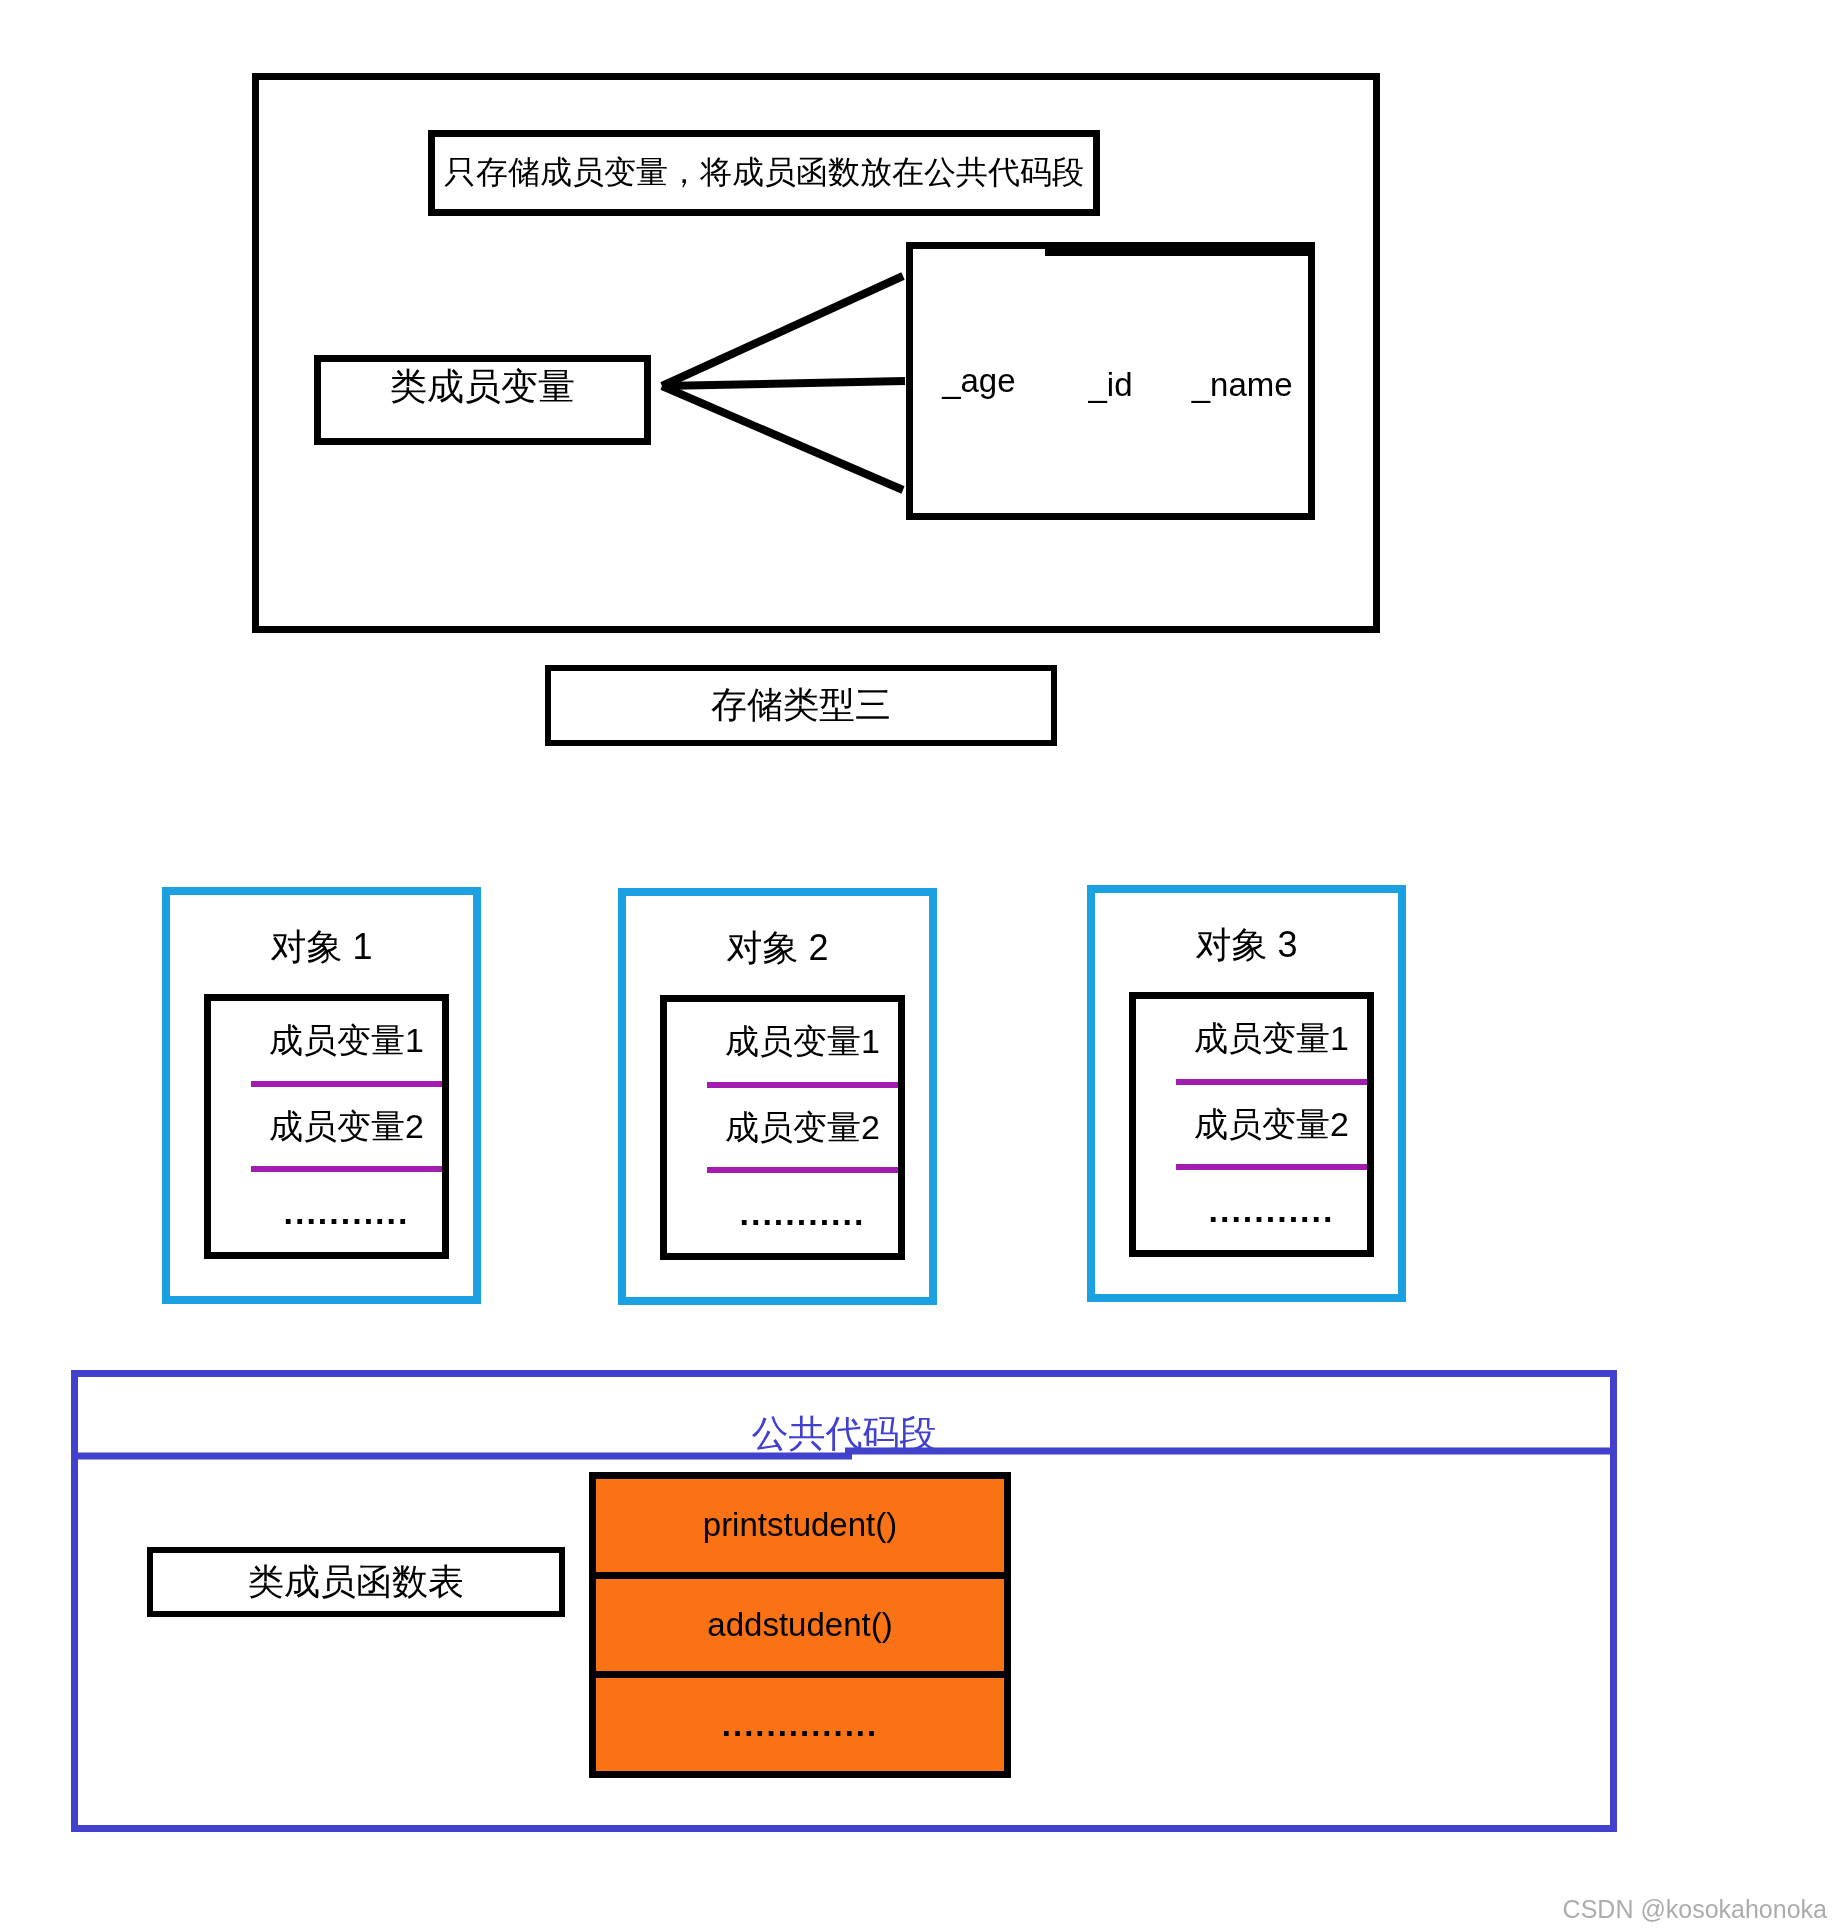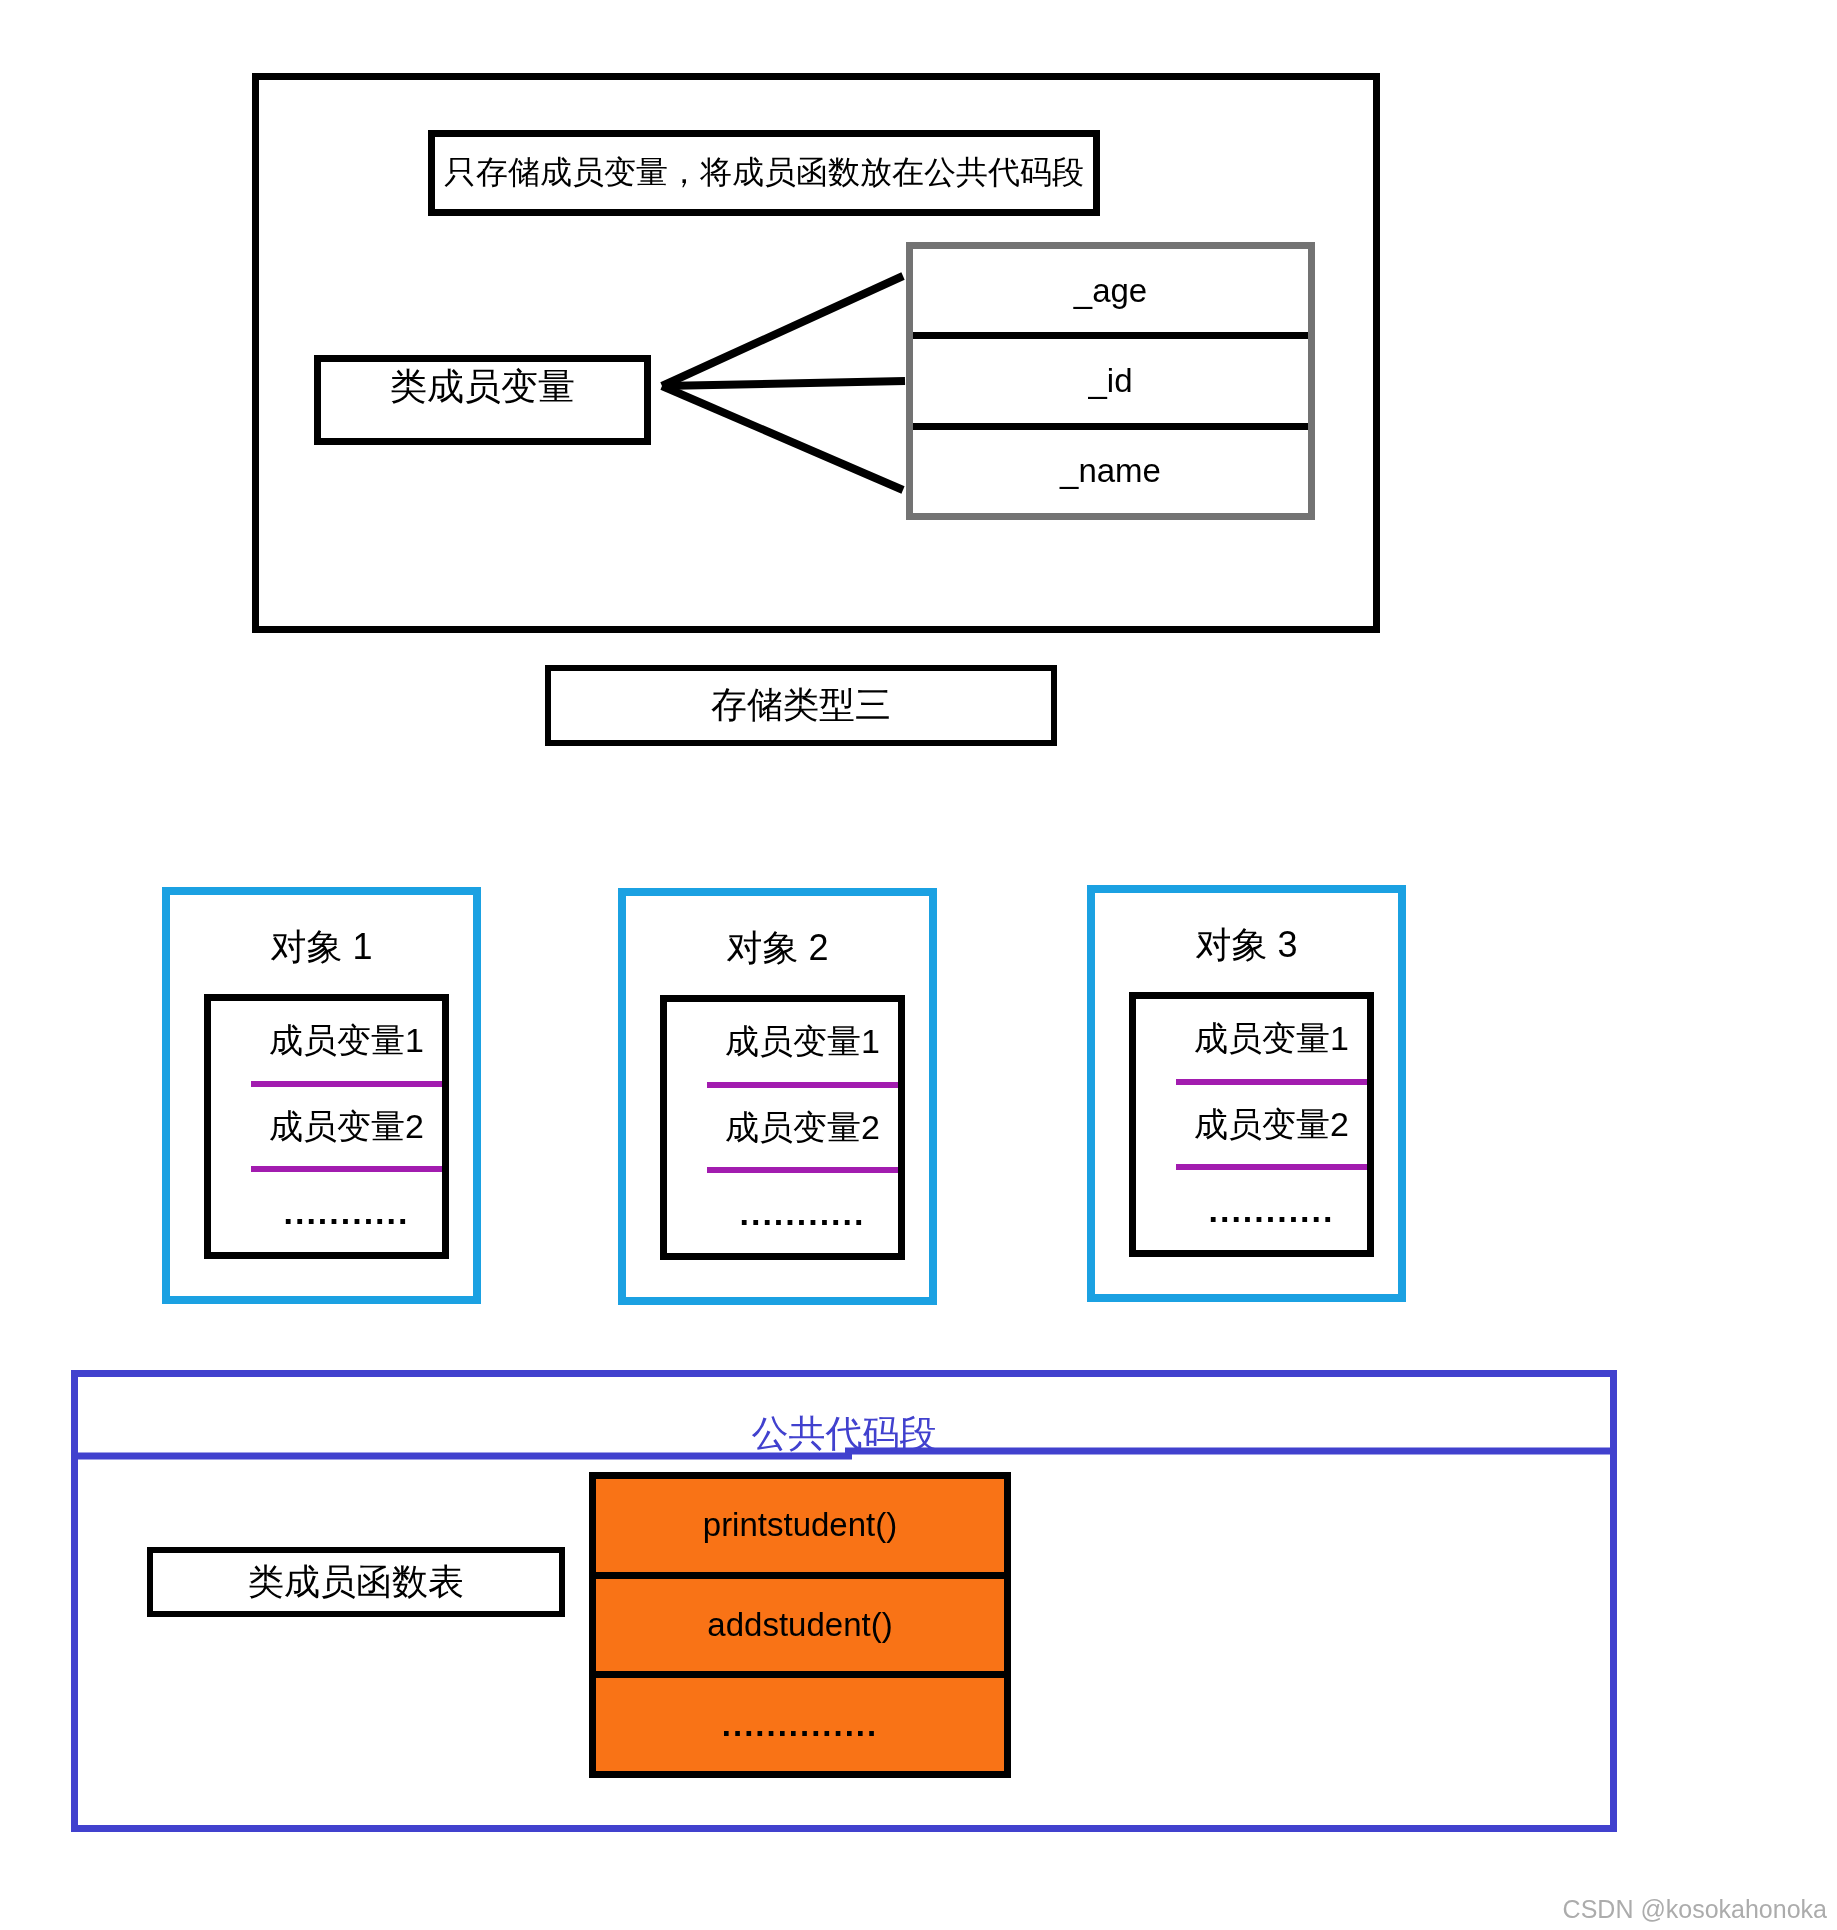--- a/index.html
+++ b/index.html
@@ -7,22 +7,22 @@
        font-family:"Liberation Sans","DejaVu Sans",sans-serif;color:#000;}
   .abs{position:absolute;}
   .overlay{position:absolute;left:0;top:0;pointer-events:none;}
 
   
   .outer-box{left:252px;top:73px;width:1128px;height:560px;border:7px solid #000;box-sizing:border-box;}
   .note-box{left:428px;top:130px;width:672px;height:86px;border:7px solid #000;box-sizing:border-box;
             display:flex;align-items:center;justify-content:center;font-size:32px;white-space:nowrap;}
   .classvar-box{left:314px;top:355px;width:337px;height:90px;border:7px solid #000;box-sizing:border-box;
             display:flex;align-items:flex-start;justify-content:center;font-size:37px;}
-  .member-table{left:906px;top:242px;width:409px;height:278px;border:7px solid #737373;box-sizing:border-box;
-            display:flex;flex-direction:column;}
+  .member-table{left:906px;top:242px;width:409px;height:278px;border:7px solid #000000;box-sizing:border-box;
+            display:flex;flex-direction:row;}
   .member-table .row{flex:1;display:flex;align-items:center;justify-content:center;font-size:33px;}
   .member-table .row + .row{border-top:7px solid #000;}
 
   
   .caption-box{left:545px;top:665px;width:512px;height:81px;border:6px solid #000;box-sizing:border-box;
             display:flex;align-items:center;justify-content:center;font-size:36px;}
 
   
   .object-box{width:319px;height:417px;border:8px solid #1BA1E2;box-sizing:border-box;}
   .obj1{left:162px;top:887px;}

